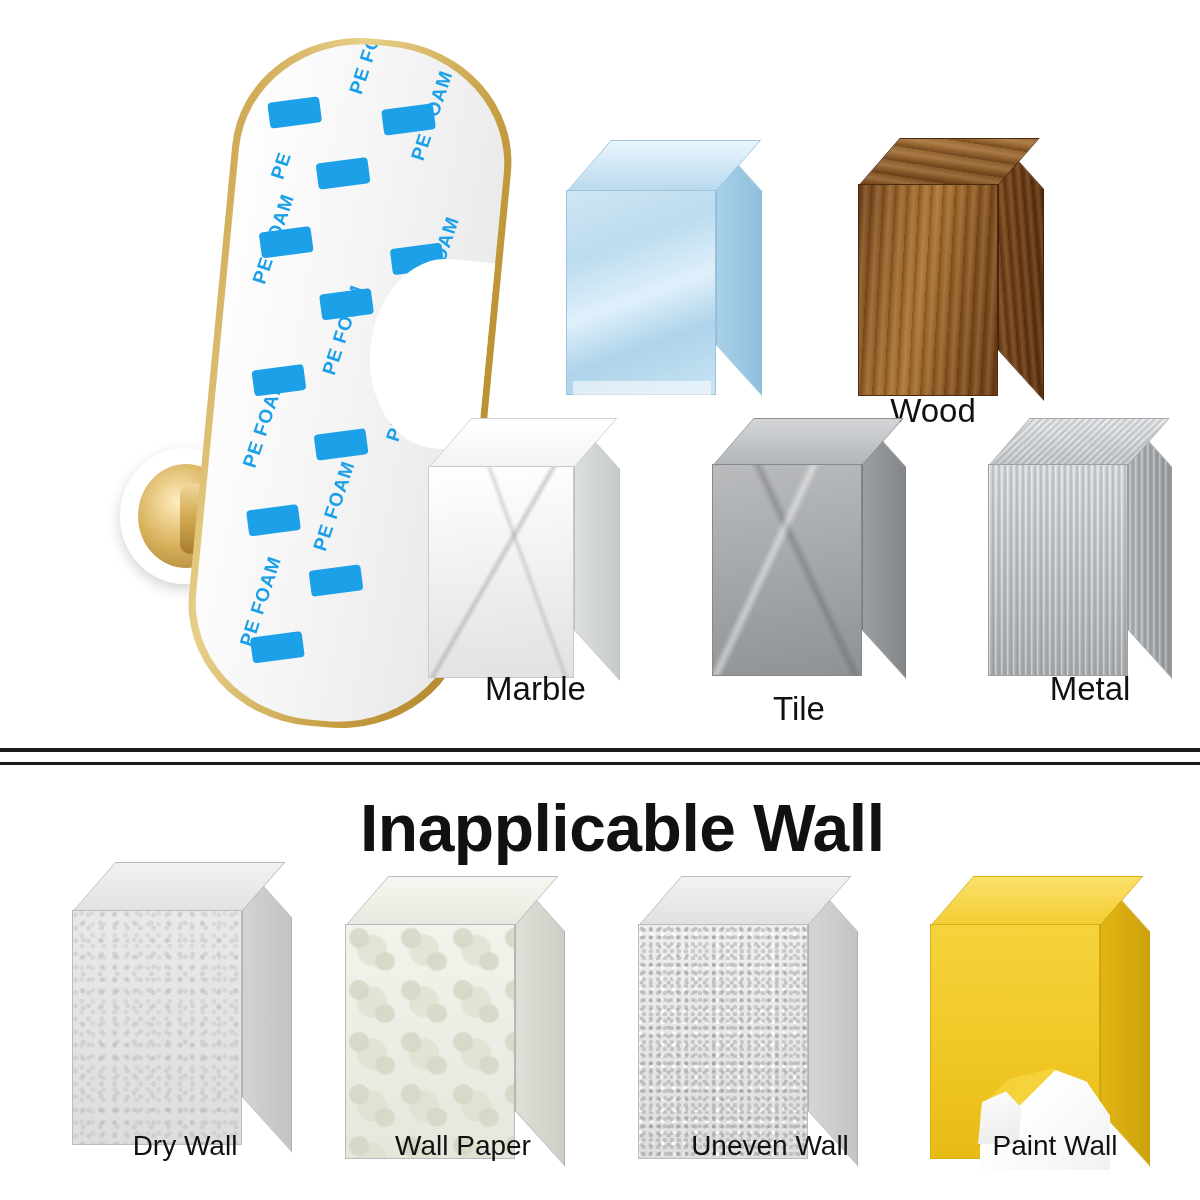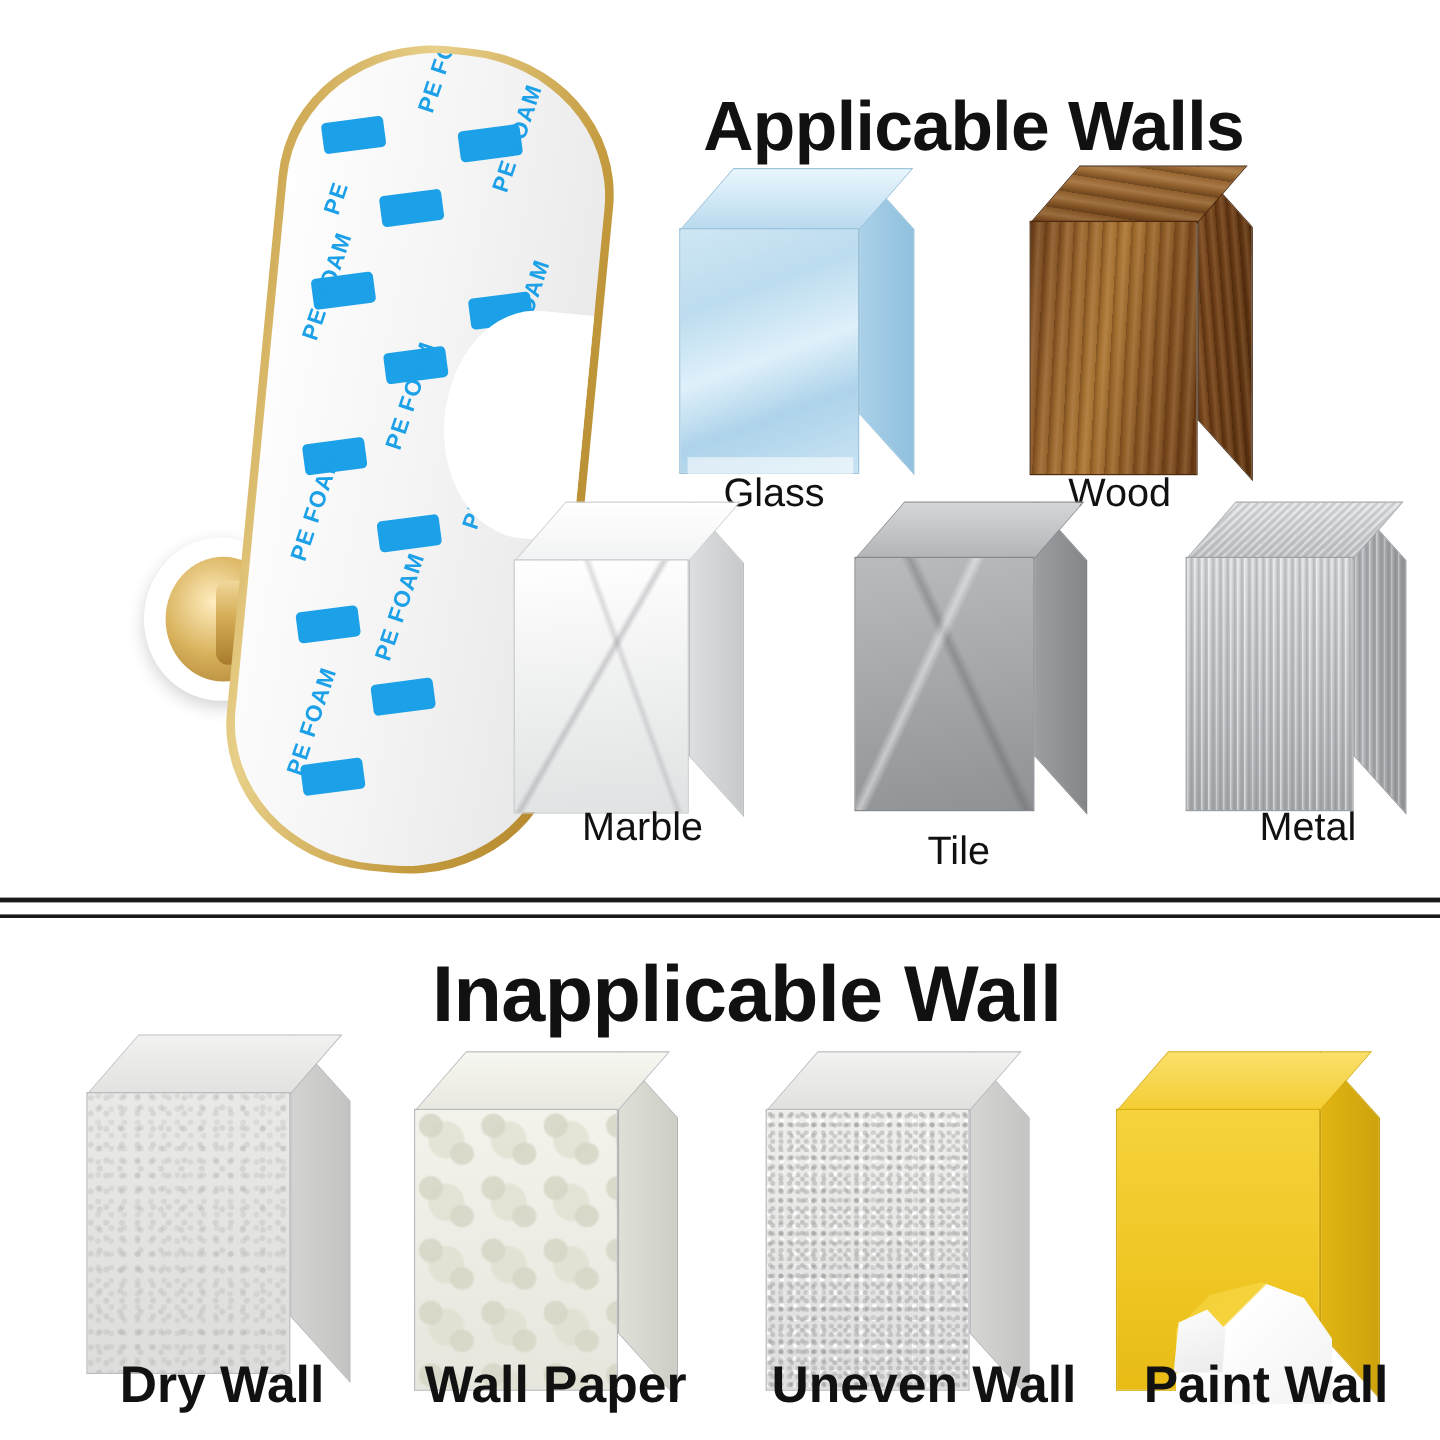--- a/index.html
+++ b/index.html
@@ -16,21 +16,21 @@
 
   
   .divider{position:absolute;left:0;width:1200px;height:4px;background:#1a1a1a;}
   #divider-top{top:748px;}
   #divider-bottom{top:762px;height:3px;}
 
   
   .caption{
     position:absolute;font-size:33px;color:#111;white-space:nowrap;text-align:center;
   }
-  .caption-big{font-size:43px;font-weight:bold;}
+  .caption-big{font-size:28px;}
 
   
   .block{position:absolute;}
   .block .face-front{position:absolute;left:0;bottom:0;}
   .block .face-top{position:absolute;}
   .block .face-side{position:absolute;}
 
   
   #block-glass{left:566px;top:140px;width:210px;height:255px;}
   #block-glass .face-front{
@@ -308,31 +308,29 @@
         <span class="pe-text" style="left:30px;top:430px;">PE FOAM</span>
         <span class="pe-text" style="left:170px;top:390px;">PE FOAM</span>
         <span class="pe-text" style="left:108px;top:506px;">PE FOAM</span>
         <span class="pe-text" style="left:44px;top:608px;">PE FOAM</span>
 
         <div id="pad-notch"></div>
       </div>
     </div>
   </div>
 
-  <div class="heading" id="heading-applicable">Applicable Walls</div>
 
   <div class="block" id="block-glass">
     <div class="face-side"></div>
     <div class="face-top"></div>
     <div class="face-front">
       <div class="gl1"></div>
       <div class="gl2"></div>
     </div>
   </div>
-  <div class="caption" id="caption-glass">Glass</div>
 
   <div class="block" id="block-wood">
     <div class="face-side"></div>
     <div class="face-top"></div>
     <div class="face-front"></div>
   </div>
   <div class="caption" id="caption-wood">Wood</div>
 
   <div class="block" id="block-marble">
     <div class="face-side"></div>

